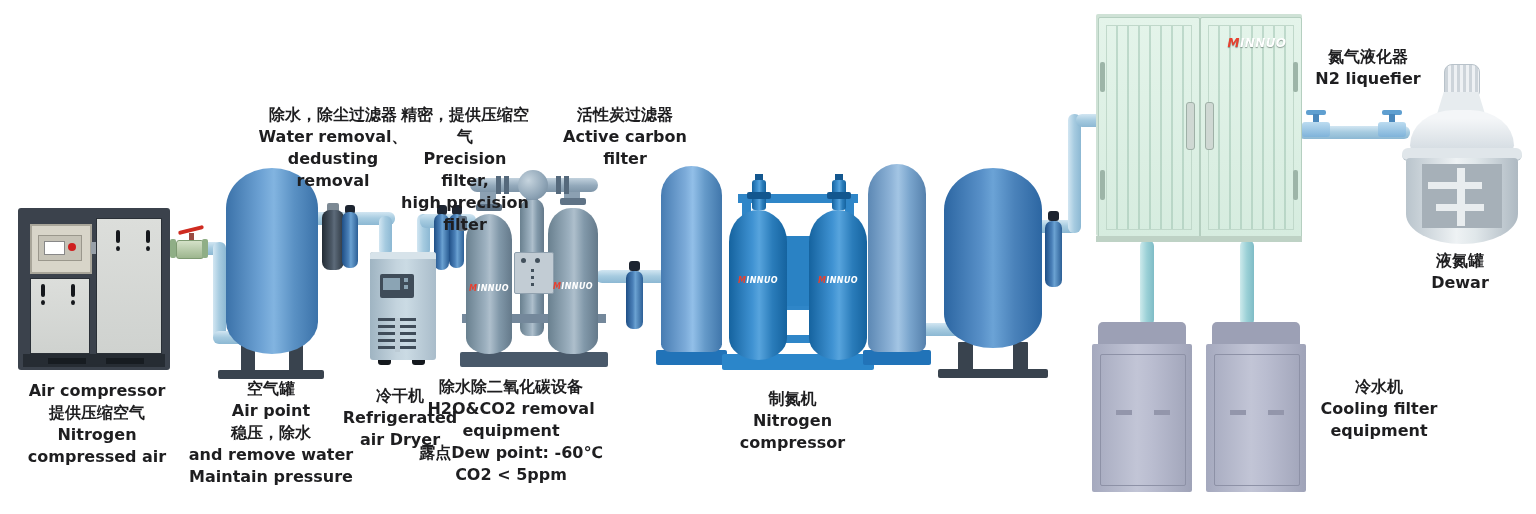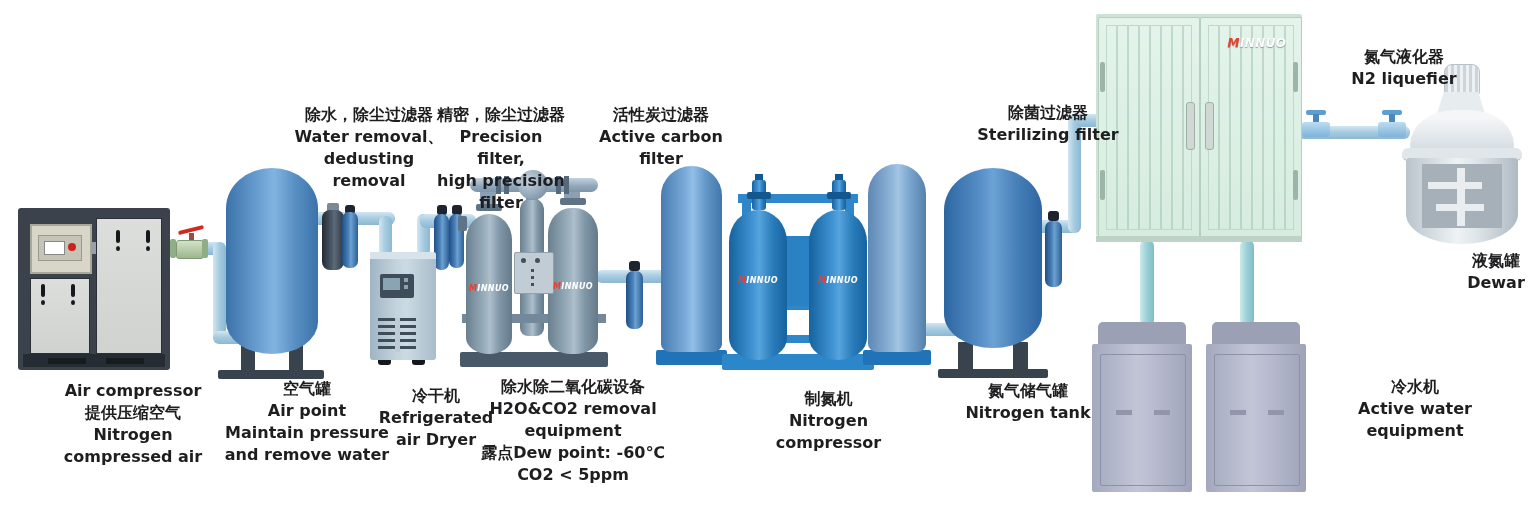--- a/index.html
+++ b/index.html
@@ -30,21 +30,21 @@
   .dark{background:#39434e;}
   .ped{background:#2173b8;border-radius:2px;}
   .doorbg{background:linear-gradient(180deg,#dcdedb,#cfd2cf);border:1px solid #2a3037;}
   .handle{width:4px;height:13px;background:#15181c;border-radius:2px;position:absolute;}
   .handle::after{content:"";position:absolute;left:0;top:16px;width:4px;height:5px;background:#15181c;border-radius:50%;}
   .gdoor{background:linear-gradient(180deg,#e4f4ea,#d6ecdf);border:1px solid #b5cfc0;border-radius:2px;}
   .stripes{position:absolute;left:7px;top:7px;right:7px;bottom:7px;border:1px solid #c0d8ca;
            background:repeating-linear-gradient(90deg,rgba(160,196,178,0) 0 9px,rgba(160,196,178,.55) 9px 11px);}
   .ghandle{background:#cfd8d3;border:1px solid #9fb0a7;border-radius:3px;}
   .hinge{background:#9db5a8;border-radius:2px;}
-  .label{position:absolute;text-align:center;font-weight:700;font-size:16px;line-height:22px;color:#1e1e20;margin-left:36px;}
+  .label{position:absolute;text-align:center;font-weight:700;font-size:16px;line-height:22px;color:#1e1e20;}
   .logo{display:inline-block;font-style:italic;font-weight:700;font-size:8px;line-height:1;
         color:#fff;letter-spacing:.4px;}
   .logo::first-letter{color:#e8402f;}
   .logo-lg{font-size:12px;text-shadow:0 1px 1px rgba(120,140,130,.85);}
   .grille{background:repeating-linear-gradient(180deg,#3f4c59 0 3px,rgba(0,0,0,0) 3px 7px);}
 </style>
 </head>
 <body>
 
 <div class="stage">
@@ -244,74 +244,67 @@
     <div class="a" style="left:36px;top:124px;width:54px;height:7px;background:#e9edef"></div>
     <div class="a" style="left:44px;top:146px;width:48px;height:7px;background:#e9edef"></div>
   </div>
 
   <div class="label" style="left:252px;top:104px;width:162px">
     <div>除水，除尘过滤器</div>
     <div>Water removal、</div>
     <div>dedusting removal</div>
   </div>
   <div class="label" style="left:398px;top:104px;width:134px">
-    <div>精密，除尘过滤器</div>
+    <div>精密，提供压缩空气</div>
     <div>Precision filter,</div>
     <div>high precision</div>
     <div>filter</div>
   </div>
   <div class="label" style="left:556px;top:104px;width:138px">
     <div>活性炭过滤器</div>
     <div>Active carbon</div>
     <div>filter</div>
-  </div>
-  <div class="label" style="left:928px;top:102px;width:168px">
-    <div>除菌过滤器</div>
-    <div>Sterilizing filter</div>
   </div>
   <div class="label" style="left:1302px;top:46px;width:132px">
     <div>氮气液化器</div>
     <div>N2 liquefier</div>
   </div>
 
   <div class="label" style="left:7px;top:380px;width:180px">
     <div>Air compressor</div>
     <div>提供压缩空气</div>
     <div>Nitrogen</div>
     <div>compressed air</div>
   </div>
   <div class="label" style="left:182px;top:378px;width:178px">
     <div>空气罐</div>
     <div>Air point</div>
+    <div>稳压，除水</div>
+    <div>and remove water</div>
     <div>Maintain pressure</div>
-    <div>and remove water</div>
   </div>
   <div class="label" style="left:330px;top:385px;width:140px">
     <div>冷干机</div>
     <div>Refrigerated</div>
     <div>air Dryer</div>
   </div>
-  <div class="label" style="left:437px;top:376px;width:200px">
+  <div class="label" style="left:411px;top:376px;width:200px">
     <div>除水除二氧化碳设备</div>
     <div>H2O&amp;CO2 removal</div>
     <div>equipment</div>
     <div>露点Dew point:  -60℃</div>
     <div>CO2 &lt; 5ppm</div>
   </div>
   <div class="label" style="left:700px;top:388px;width:185px">
     <div>制氮机</div>
     <div>Nitrogen compressor</div>
   </div>
-  <div class="label" style="left:902px;top:380px;width:180px">
-    <div>氮气储气罐</div>
-    <div>Nitrogen tank</div>
-  </div>
   <div class="label" style="left:1408px;top:250px;width:104px">
     <div>液氮罐</div>
     <div>Dewar</div>
   </div>
   <div class="label" style="left:1304px;top:376px;width:150px">
     <div>冷水机</div>
-    <div>Active water</div>
+    <div>Cooling filter</div>
     <div>equipment</div>
   </div>
 
 </div>
 
 </body></html>

